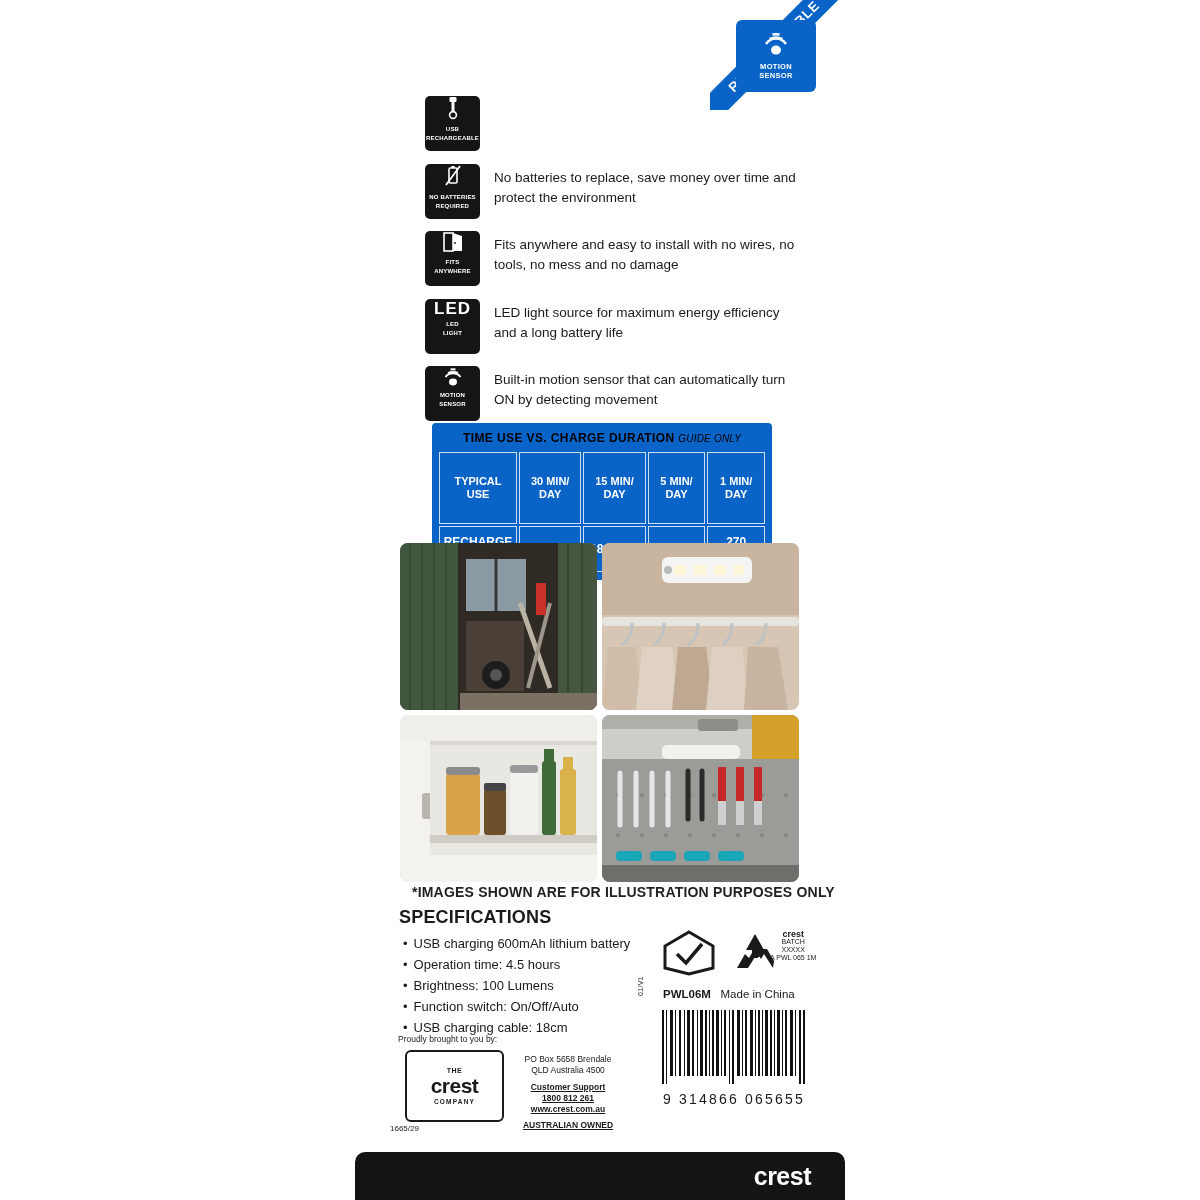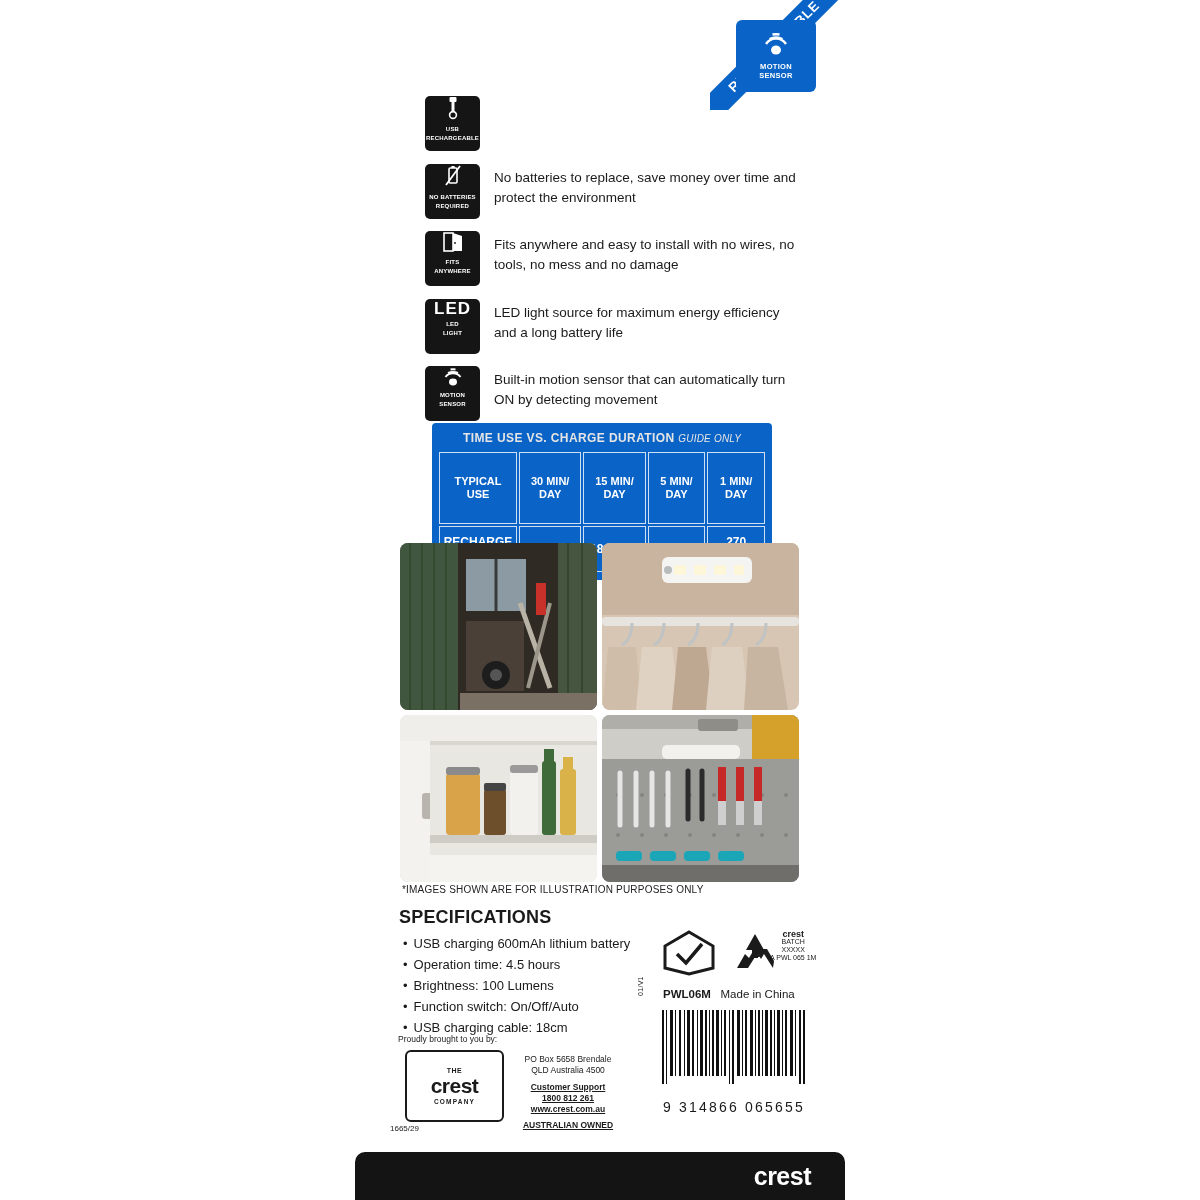--- a/index.html
+++ b/index.html
@@ -58,37 +58,37 @@
     margin-left:14px;font-size:13.5px;line-height:20px;color:#1b1b1b;padding-top:4px;
     max-width:310px;
   }
 
   
   .table-wrap{
     position:absolute;left:432px;top:423px;width:340px;
     background:#0a63c6;border-radius:4px;padding:5px 5px 6px 5px;box-sizing:border-box;
   }
   .tbl-title{
-    color:#e5e5e5;text-align:center;font-size:12px;font-weight:bold;letter-spacing:.4px;padding:3px 0 5px 0;
+    color:#000000;text-align:center;font-size:12px;font-weight:bold;letter-spacing:.4px;padding:3px 0 5px 0;
   }
   .tbl-title i{font-weight:normal;font-size:10px;letter-spacing:.2px;}
   table.usage{border-collapse:separate;border-spacing:2px;width:100%;}
   table.usage td{
     background:#0a63c6;color:#fff;text-align:center;font-size:11px;font-weight:bold;
     line-height:13px;padding:22px 2px;border:1px solid #cfe0f4;
   }
   table.usage td.lbl{width:72px;font-size:11px;}
   table.usage tr.row2 td{padding:9px 2px;font-size:12px;}
 
   
   .photos{position:absolute;left:400px;top:543px;width:400px;}
   .prow{display:flex;gap:5px;margin-bottom:5px;}
   .ph{width:197px;height:167px;border-radius:8px;overflow:hidden;position:relative;}
   .note{
-    position:absolute;left:402px;top:884px;font-size:10px;font-weight:normal;color:#222;letter-spacing:.2px;
+    position:absolute;left:412px;top:884px;font-size:14px;font-weight:bold;color:#222;letter-spacing:.2px;
   }
 
   
   .specs{position:absolute;left:399px;top:907px;width:290px;}
   .specs h3{margin:0 0 5px 0;font-size:18px;font-weight:bold;letter-spacing:.2px;}
   .specs ul{margin:4px;padding:0;list-style:none;}
   .specs li{font-size:13px;line-height:21px;}
   .specs li::before{content:"•";margin-right:6px;}
 
   
@@ -98,21 +98,21 @@
   .made{position:absolute;left:663px;top:988px;font-size:11.5px;}
   .made .model{font-weight:bold;}
   .vert{
     position:absolute;left:637px;top:996px;font-size:7px;transform:rotate(-90deg);
     transform-origin:left top;white-space:nowrap;letter-spacing:.3px;
   }
 
   
   .barcode{position:absolute;left:660px;top:1010px;width:148px;height:92px;}
   .bc-bars{height:74px;display:flex;align-items:stretch;}
-  .bc-num{font-size:14px;letter-spacing:2.2px;text-align:center;margin-top:15px;}
+  .bc-num{font-size:14px;letter-spacing:2.2px;text-align:center;margin-top:7px;}
 
   
   .brought{position:absolute;left:398px;top:1034px;font-size:8.5px;}
   .crest-logo{
     position:absolute;left:405px;top:1050px;width:95px;height:68px;
     border:2px solid #1a1a1a;border-radius:6px;display:flex;flex-direction:column;
     align-items:center;justify-content:center;
   }
   .crest-logo .the{font-size:7px;font-weight:bold;letter-spacing:.5px;}
   .crest-logo .crest{font-size:21px;font-weight:bold;letter-spacing:-.5px;}

